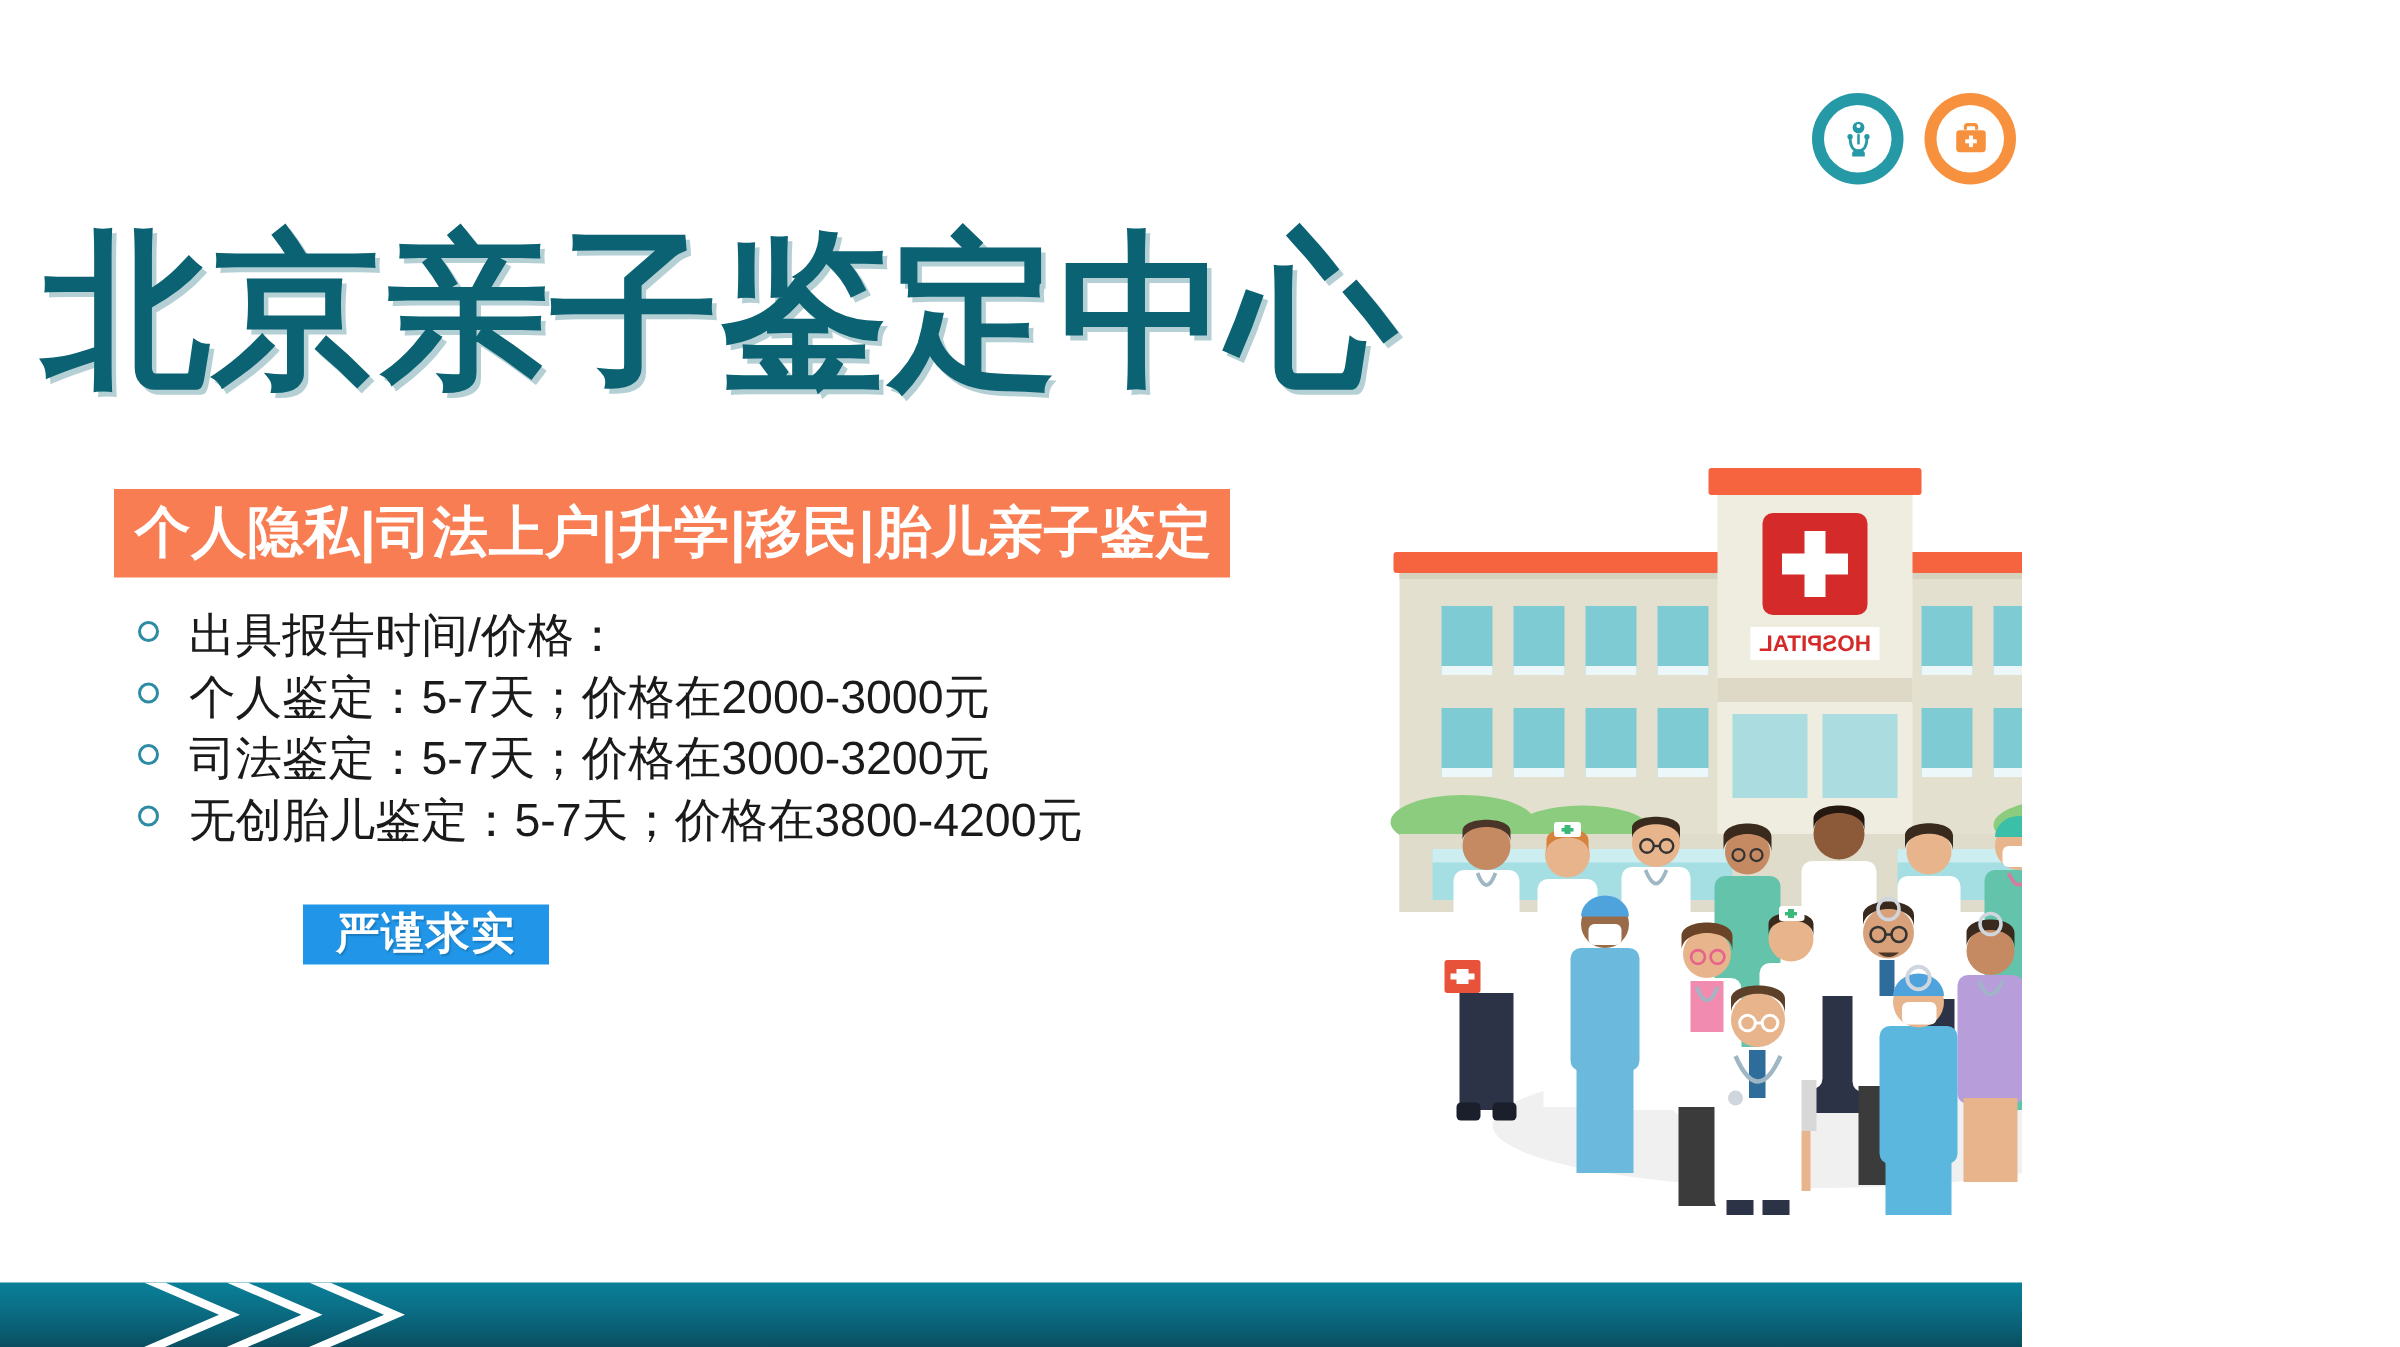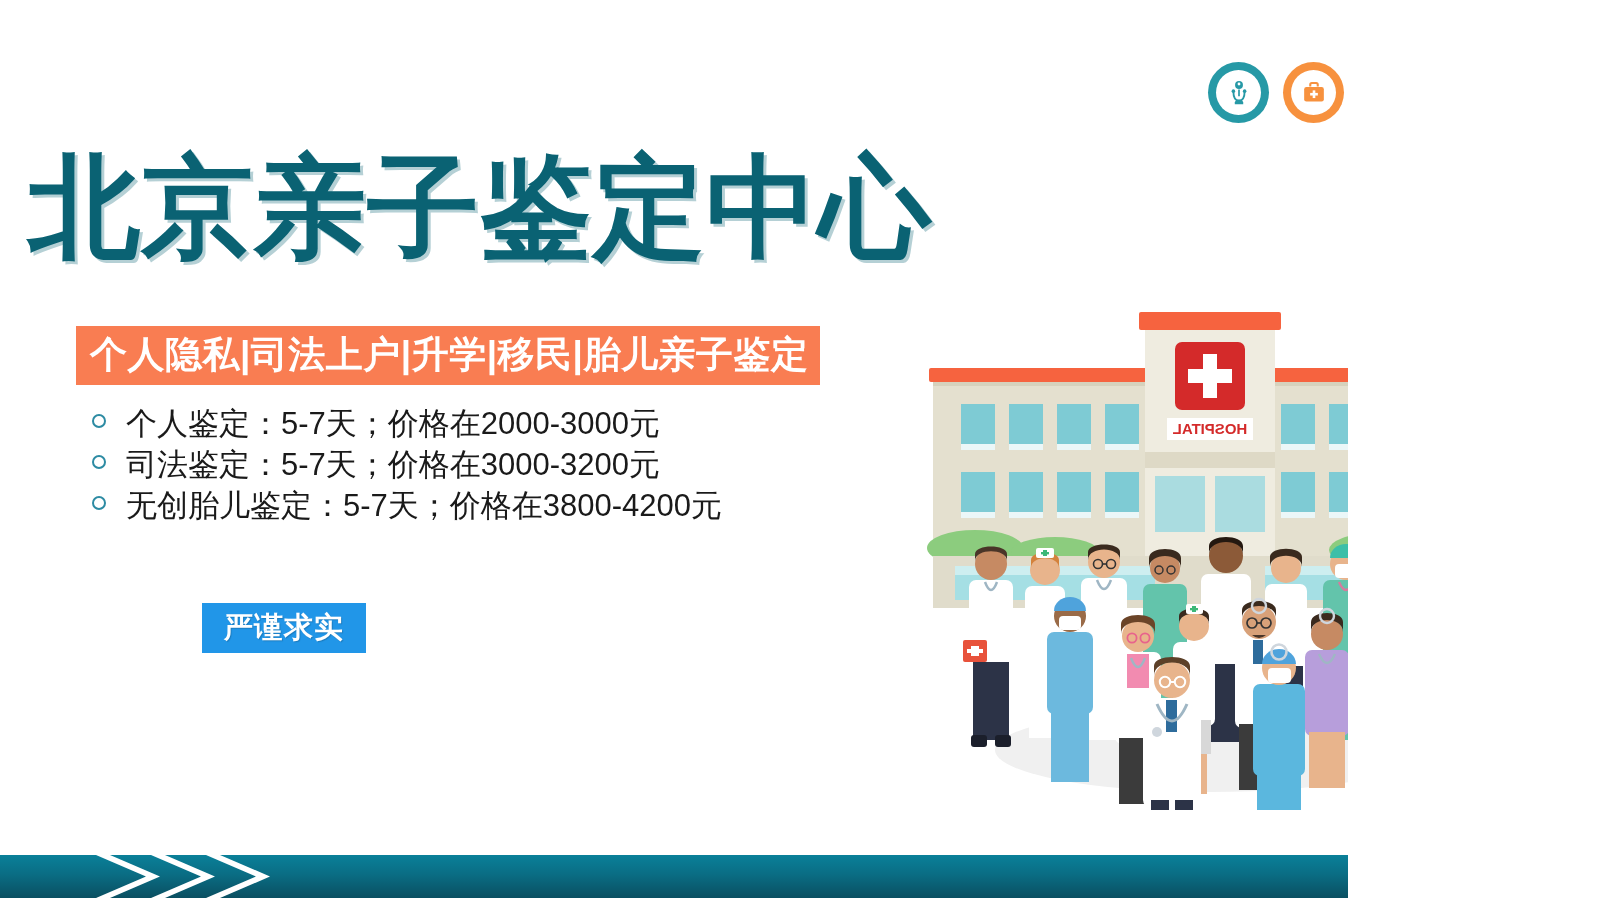--- a/index.html
+++ b/index.html
@@ -107,20 +107,21 @@
   }
 
   
   #tagline-row {
     position: absolute;
     left: 202px;
     top: 603px;
     display: flex;
     align-items: stretch;
     height: 50px;
+    flex-direction: column;
   }
   #tagline-primary {
     background: #2196E8;
     color: #ffffff;
     font-size: 29px;
     font-weight: bold;
     display: flex;
     align-items: center;
     justify-content: center;
     padding: 0 22px;
@@ -221,20 +222,24 @@
 
   </div>
 
   <div id="main-title">北京亲子鉴定中心</div>
 
   <div id="subtitle-banner">个人隐私|司法上户|升学|移民|胎儿亲子鉴定</div>
 
   <ul id="bullet-list">
     <li>
       <span class="bullet-marker"></span>
+      <span>出具报告时间/价格：</span>
+    </li>
+    <li>
+      <span class="bullet-marker"></span>
       <span>个人鉴定：5-7天；价格在2000-3000元</span>
     </li>
     <li>
       <span class="bullet-marker"></span>
       <span>司法鉴定：5-7天；价格在3000-3200元</span>
     </li>
     <li>
       <span class="bullet-marker"></span>
       <span>无创胎儿鉴定：5-7天；价格在3800-4200元</span>
     </li>

